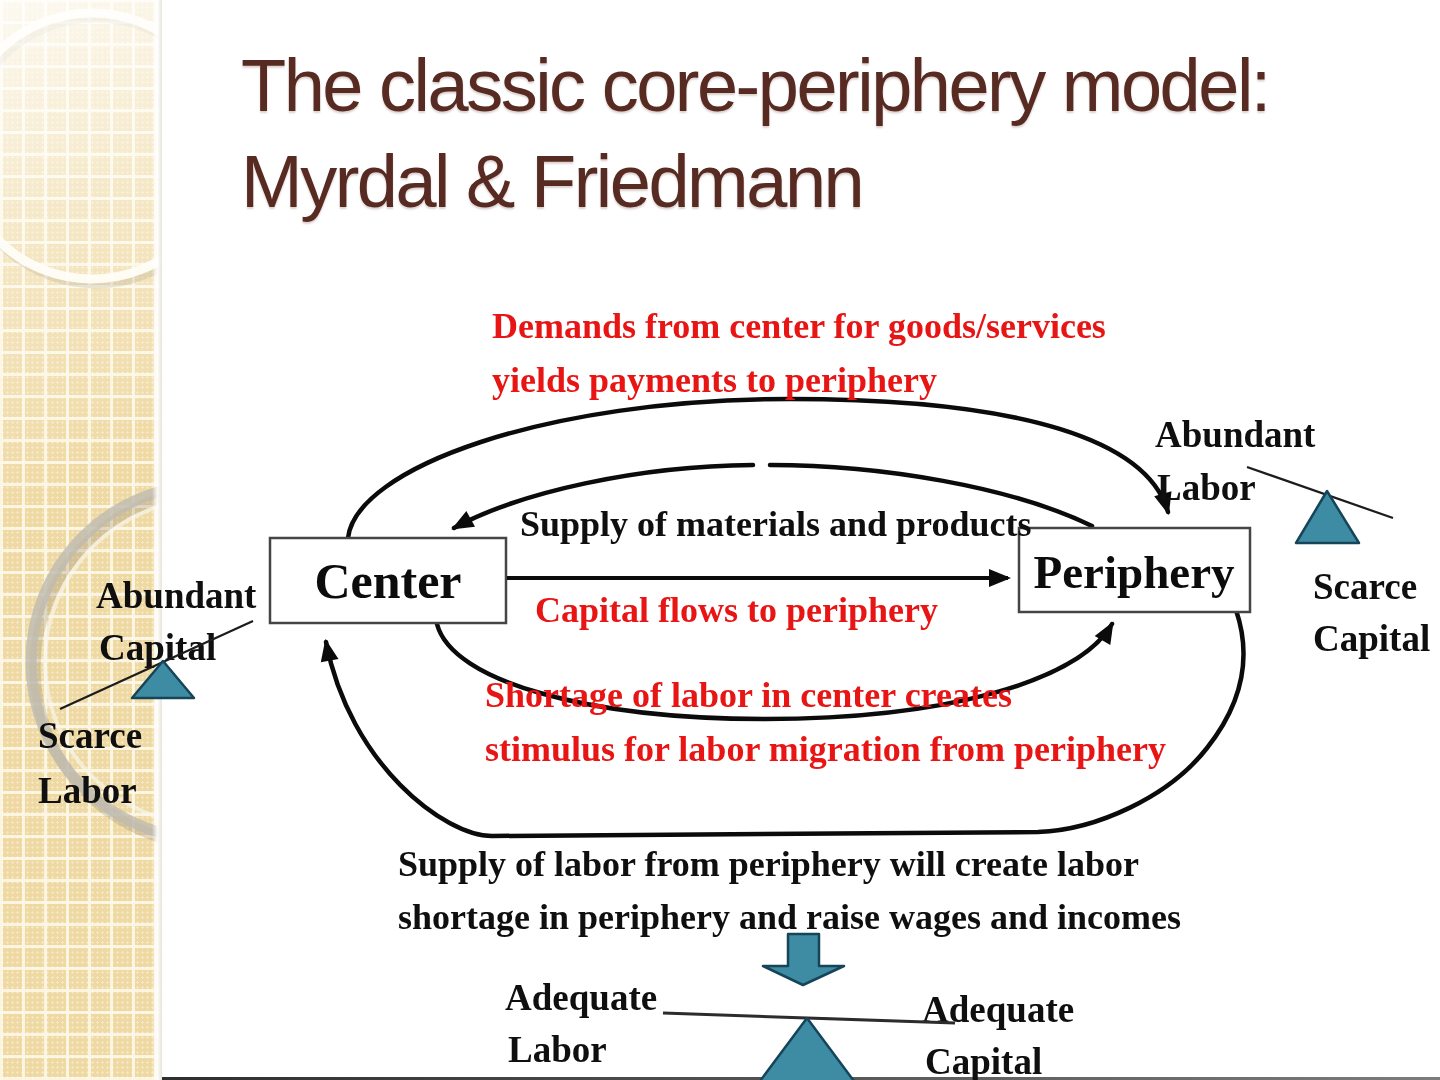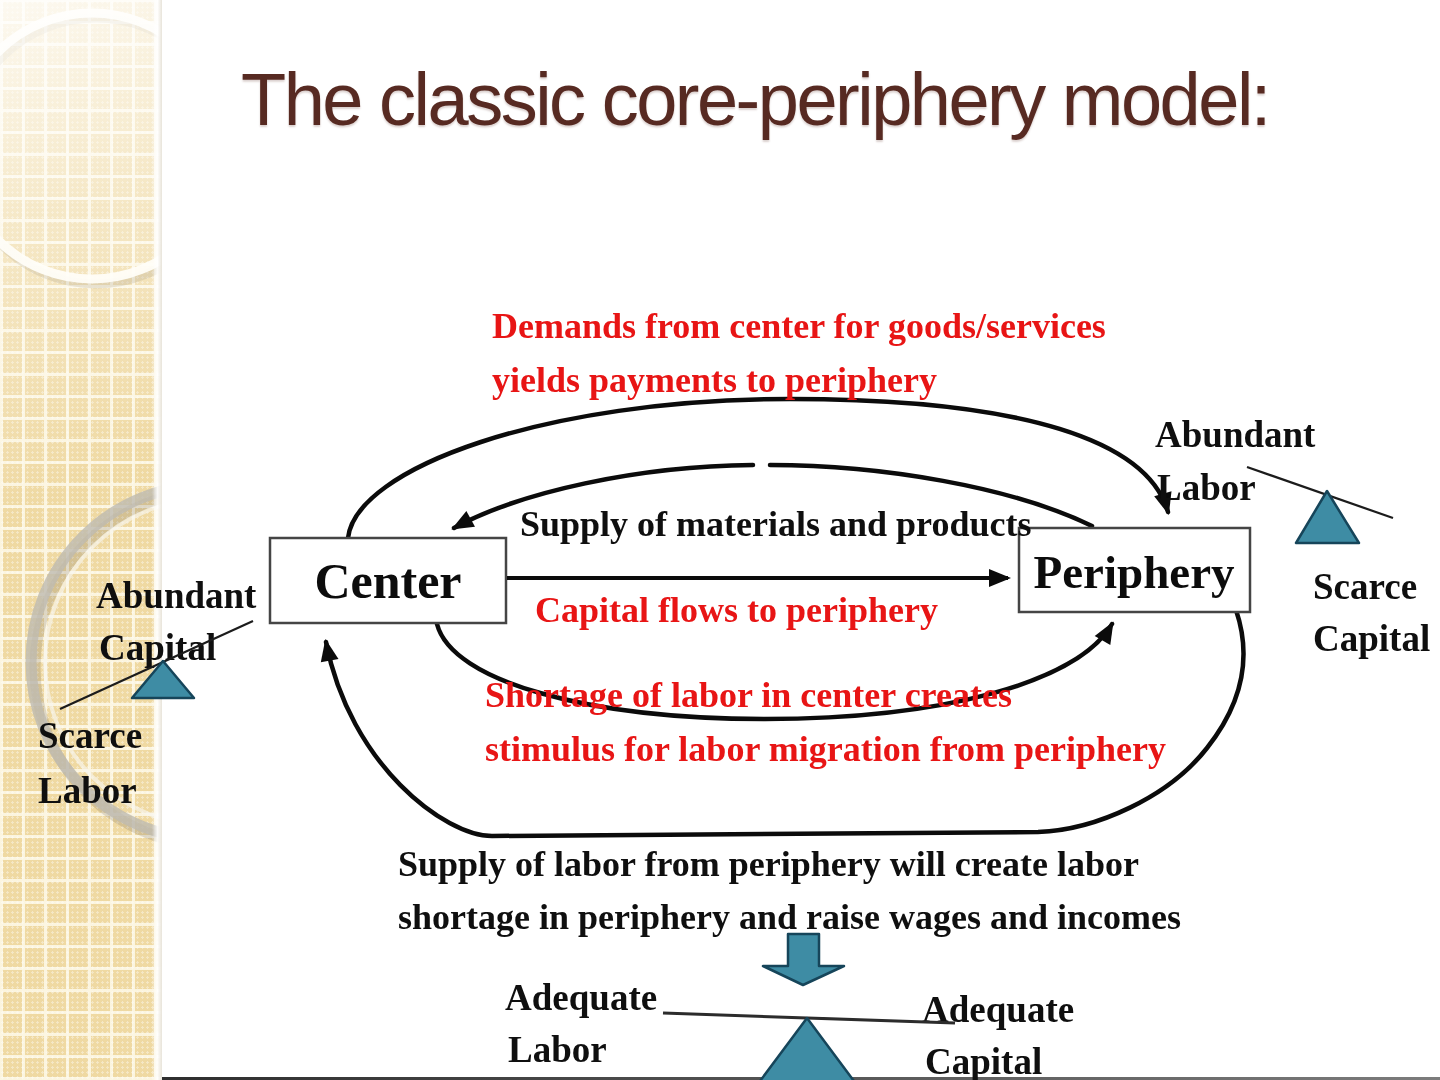--- a/index.html
+++ b/index.html
@@ -26,21 +26,20 @@
     background:linear-gradient(90deg, rgba(255,255,255,0), rgba(255,255,255,.9) 55%, #e8e4da 100%);
   }
   .rings{position:absolute;left:0;top:0;}
   
   .title{
     position:absolute;left:241px;top:38px;width:1160px;
     font-family:"Liberation Sans",sans-serif;
     font-size:74px;line-height:96px;font-weight:400;letter-spacing:-2.5px;
     color:#572a22;text-shadow:0 2px 2px rgba(90,45,35,.22);
     white-space:nowrap;
-    margin-top:14px;
   }
   
   .diagram{position:absolute;left:0;top:0;}
   .arc{fill:none;stroke:#0b0b0b;stroke-width:4.5px;stroke-linecap:round;}
   .straight{fill:none;stroke:#0b0b0b;stroke-width:4px;}
   .nodebox{fill:#ffffff;stroke:#454545;stroke-width:2.5px;}
   .seesaw{fill:none;stroke:#1c1c1c;stroke-width:2.2px;}
   .seesaw-wide{fill:none;stroke:#2c2c2c;stroke-width:3px;}
   .fulcrum{fill:#3e8ca4;stroke:#16455a;stroke-width:2.5px;stroke-linejoin:round;}
   .flow{font:700 36px "Liberation Serif",serif;}
@@ -68,20 +67,21 @@
       <circle cx="208" cy="662" r="163" fill="none" stroke="rgba(248,246,240,.65)" stroke-width="4"></circle>
     </svg>
     <div class="sidebar-sheen"></div>
     <div class="sidebar-edge"></div>
   </div>
 
   <div class="bottom-line"></div>
 
   <div class="title">
     <div>The classic core-periphery model:</div>
+    <div>Myrdal &amp; Friedmann</div>
   </div>
 
   <svg class="diagram" width="1440" height="1080" viewBox="0 0 1440 1080">
     <defs>
       <marker id="arw" viewBox="0 0 24 20" refX="20" refY="10" markerWidth="24" markerHeight="20" orient="auto" markerUnits="userSpaceOnUse">
         <path d="M1,1 L23,10 L1,19 Z" fill="#0b0b0b"></path>
       </marker>
     </defs>
 
     <path class="arc" marker-end="url(#arw)" d="M 348 538 C 356 468, 545 399, 790 399 C 1025 399, 1148 441, 1168 512"></path>

